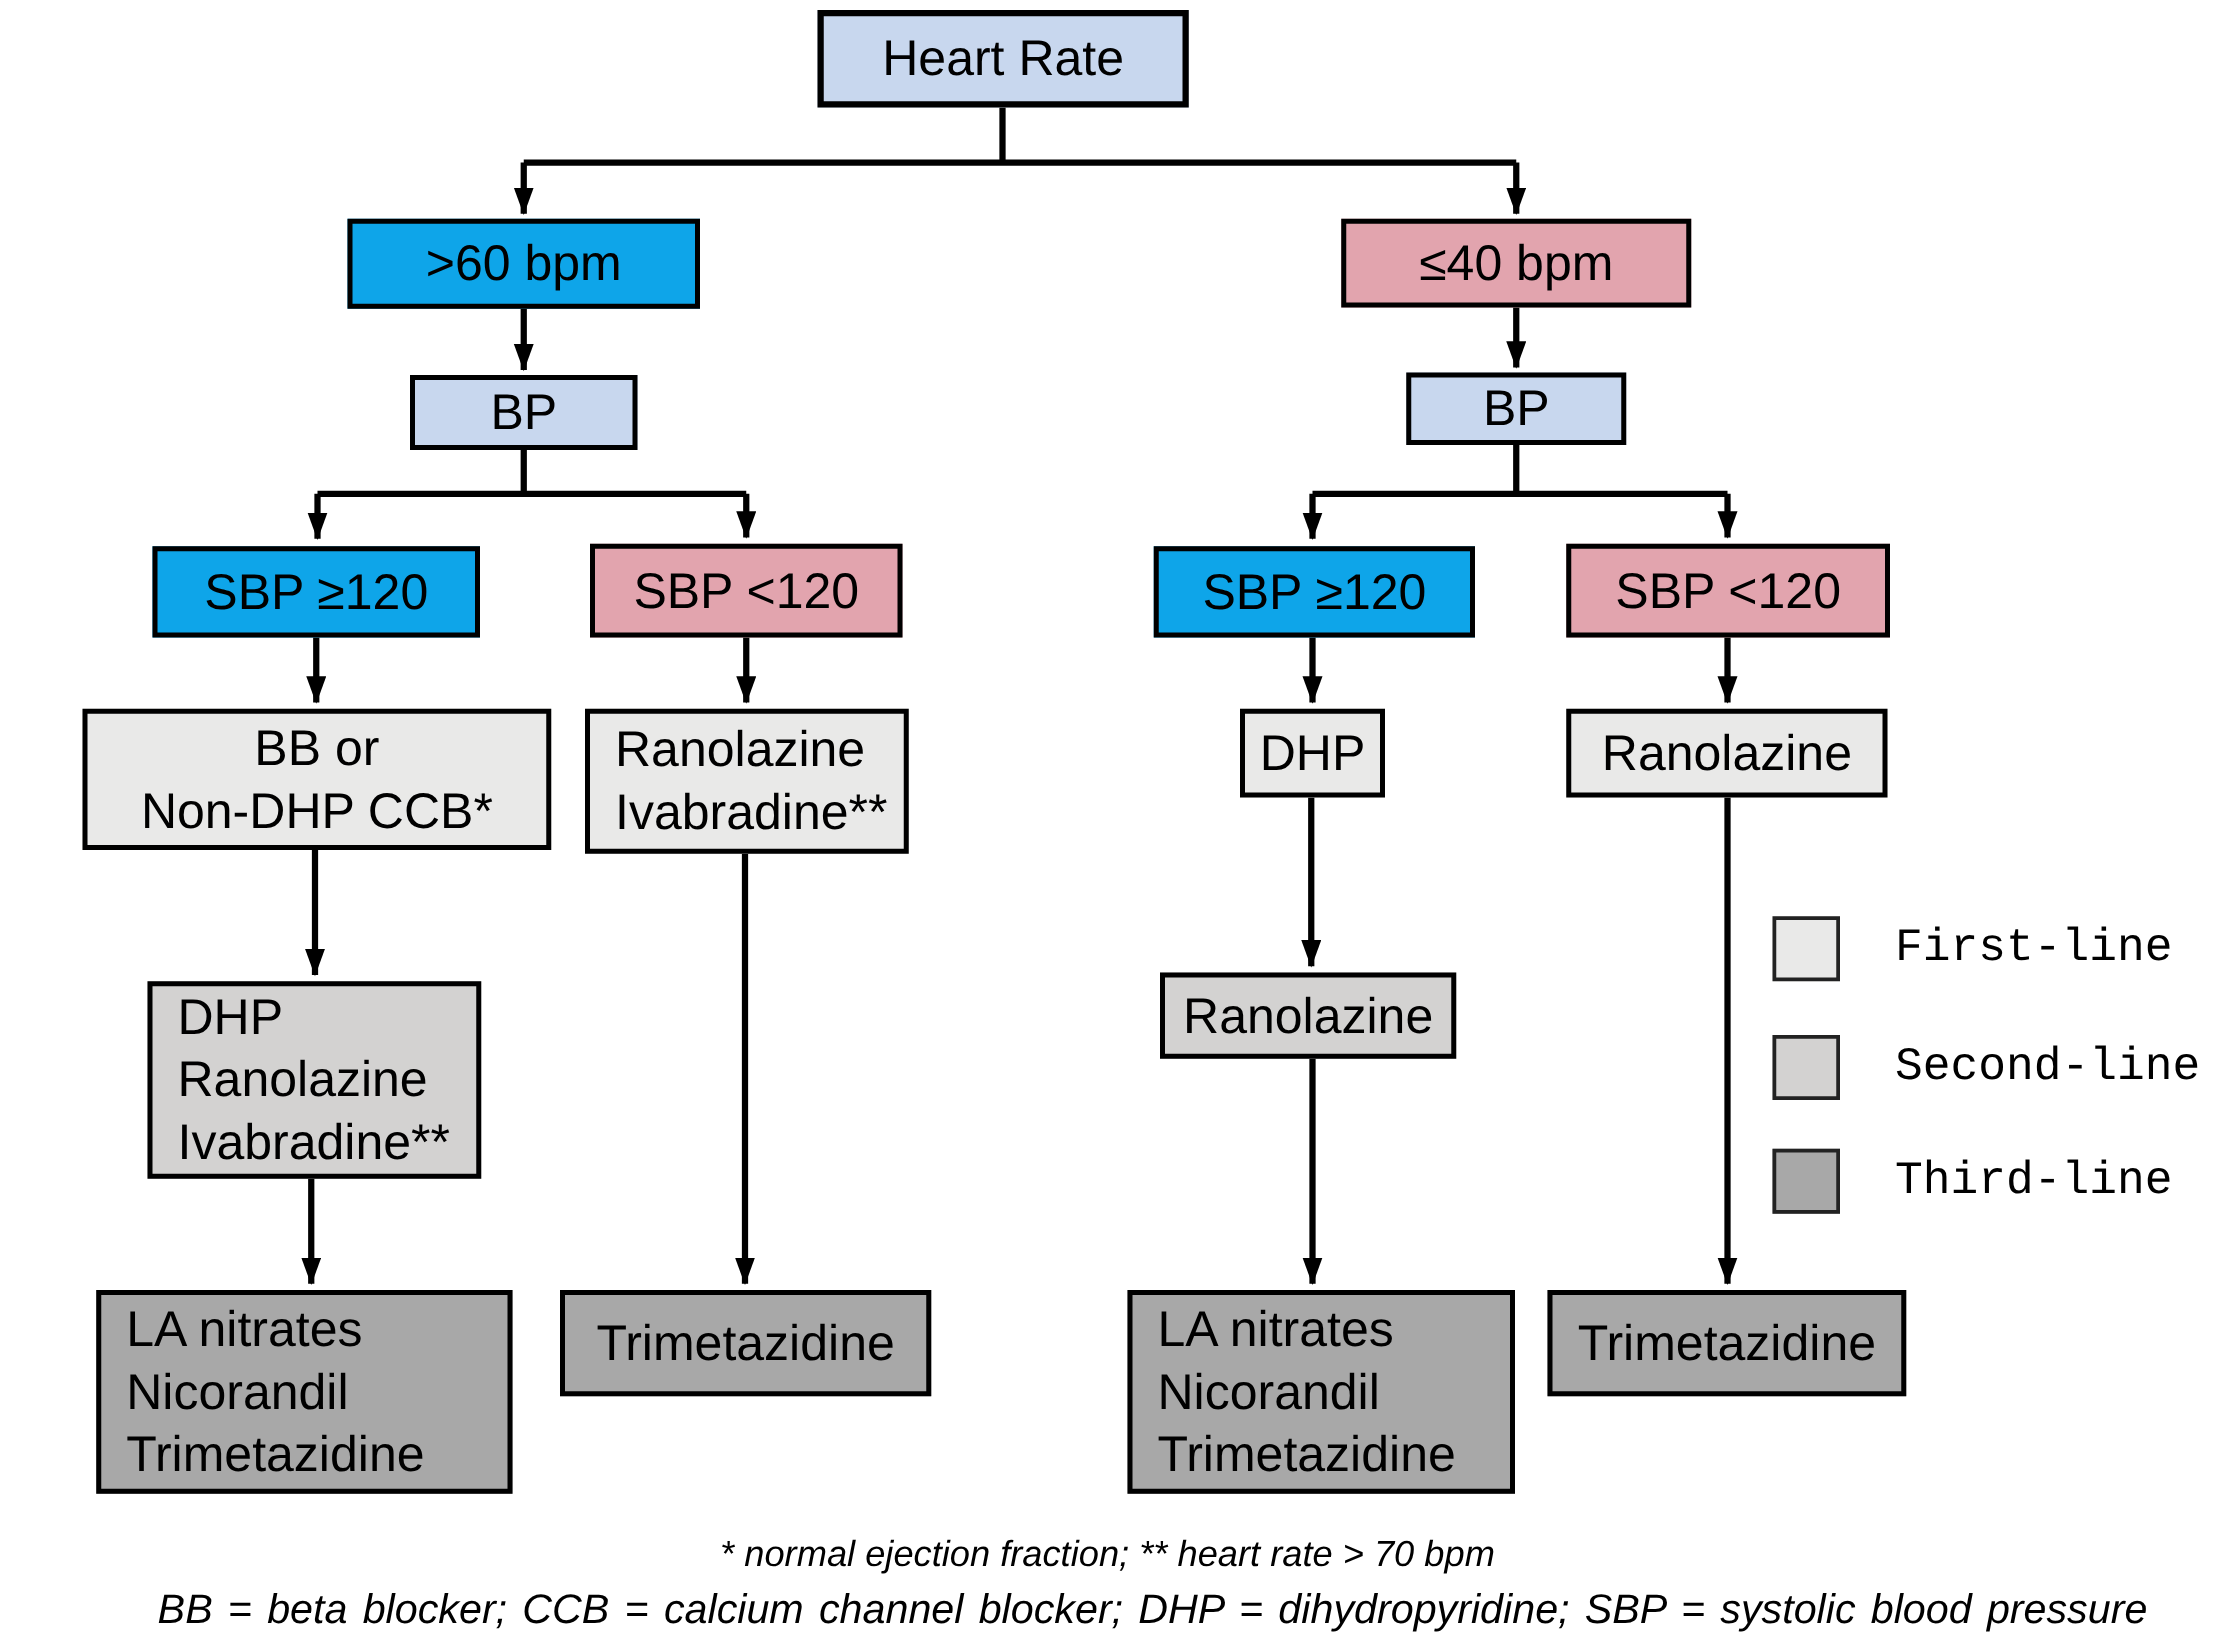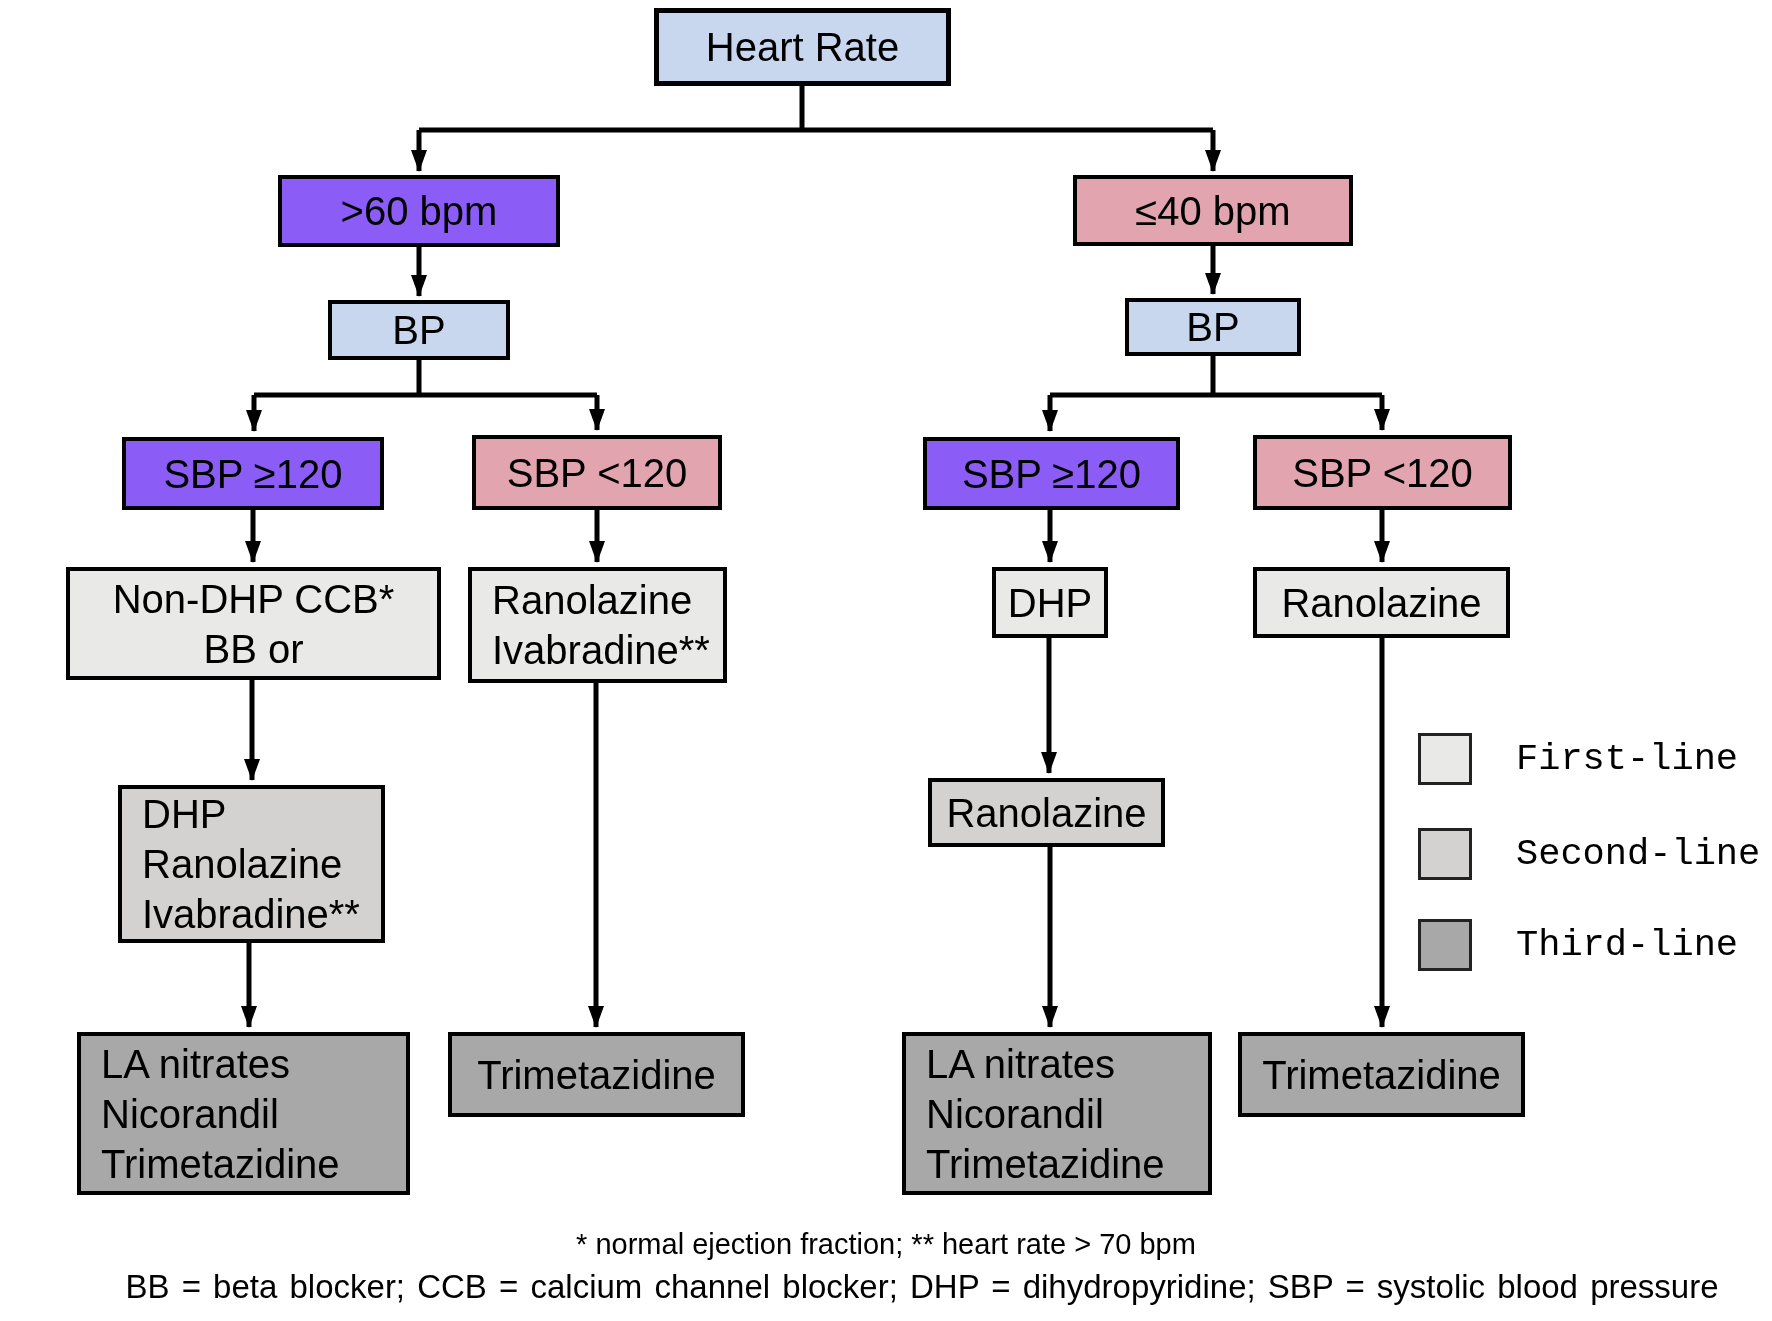--- a/index.html
+++ b/index.html
@@ -21,38 +21,39 @@
     justify-content:center;
     text-align:center;
     font-size:40px;
     line-height:1.25;
     white-space:nowrap;
   }
   .node.thick{border-width:5px;}
   .node.leftalign{justify-content:flex-start;text-align:left;padding-left:20px;}
   .node .lines{display:block;}
   .hrbp{background:#c8d7ee;}
-  .hi{background:#8b5cf6;}
+  .hi{background:#0ea5e9;}
   .lo{background:#e2a4ae;}
   .fl1{background:#e9e9e8;}
   .fl2{background:#d3d2d1;}
   .fl3{background:#a8a8a8;}
   .legend-row{position:absolute;display:flex;align-items:center;}
   .legend-swatch{
     box-sizing:border-box;
     width:54px;height:52px;
     border:3px solid #222;
     margin-right:44px;
     flex:0 0 auto;
   }
   .legend-label{font-size:37px;white-space:nowrap;font-family:Liberation Mono, monospace;}
   .footnote{
     position:absolute;left:0;width:1772px;
     text-align:center;
     white-space:nowrap;
+    font-style:italic;
   }
   #footnote-1{top:1228px;font-size:29px;}
   #footnote-2{top:1268px;font-size:33px;word-spacing:3px;padding-left:36px;}
 </style>
 </head>
 <body>
 
 <div id="canvas">
 
   <svg id="wires" width="1772" height="1321" viewBox="0 0 1772 1321" xmlns="http://www.w3.org/2000/svg">
@@ -102,22 +103,22 @@
   <div class="node hrbp" style="left:328px;top:300px;width:182px;height:60px">BP</div>
   <div class="node hrbp" style="left:1125px;top:298px;width:176px;height:58px">BP</div>
 
   <div class="node hi" style="left:122px;top:437px;width:262px;height:73px">SBP ≥120</div>
   <div class="node lo" style="left:472px;top:435px;width:250px;height:75px">SBP &lt;120</div>
   <div class="node hi" style="left:923px;top:437px;width:257px;height:73px">SBP ≥120</div>
   <div class="node lo" style="left:1253px;top:435px;width:259px;height:75px">SBP &lt;120</div>
 
   <div class="node fl1" style="left:66px;top:567px;width:375px;height:113px">
     <div class="lines">
+      <div>BB or</div>
       <div>Non-DHP CCB*</div>
-      <div>BB or</div>
     </div>
   </div>
   <div class="node fl1 leftalign" style="left:468px;top:567px;width:259px;height:116px">
     <div class="lines">
       <div>Ranolazine</div>
       <div>Ivabradine**</div>
     </div>
   </div>
   <div class="node fl1" style="left:992px;top:567px;width:116px;height:71px">DHP</div>
   <div class="node fl1" style="left:1253px;top:567px;width:257px;height:71px">Ranolazine</div>

